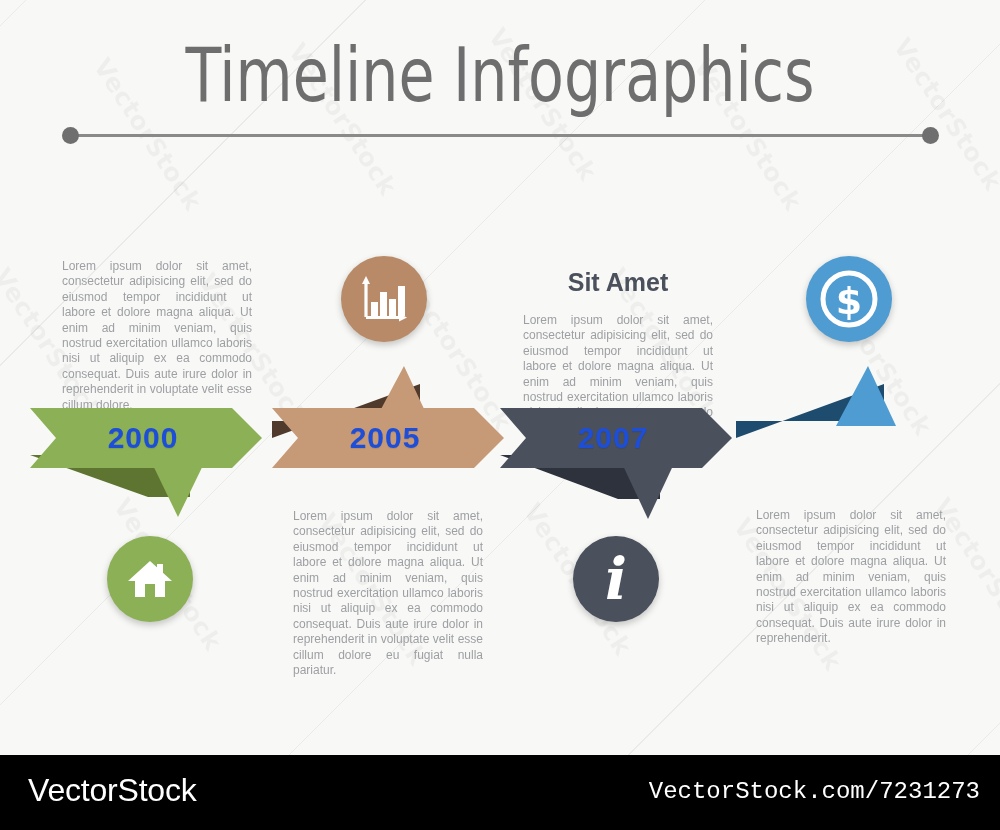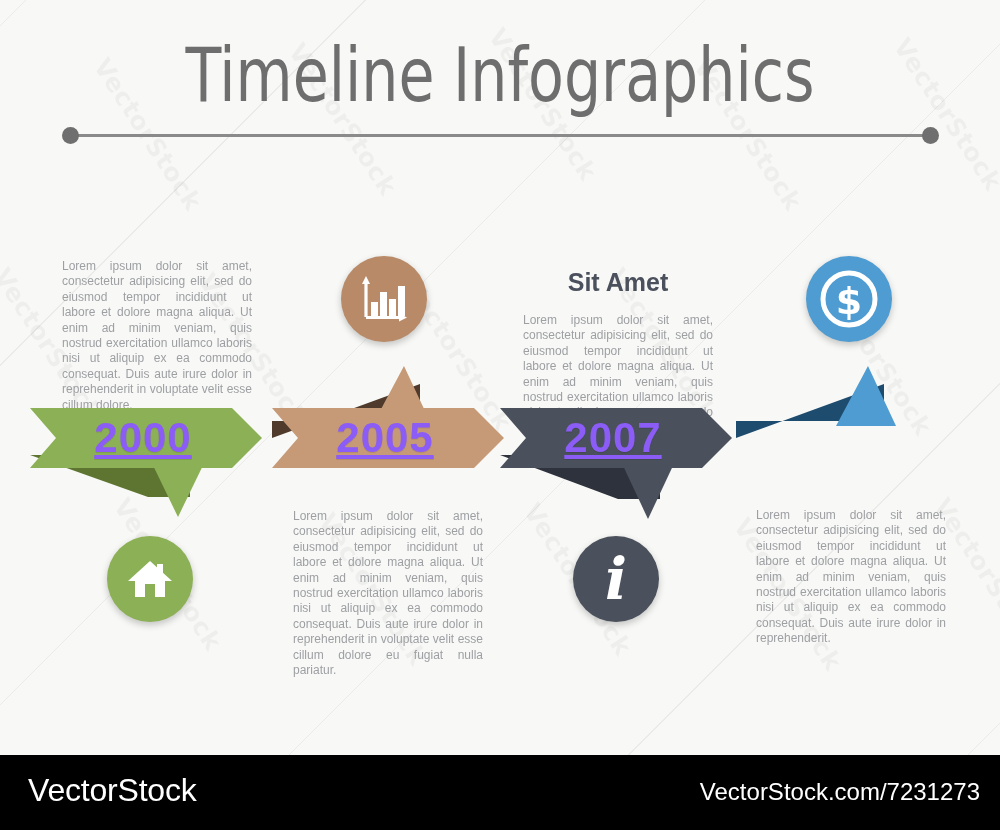--- a/index.html
+++ b/index.html
@@ -38,42 +38,42 @@
   .block p{margin:16px;font-size:12px;line-height:15.4px;color:#9d9fa3;text-align:justify;}
   .blk1{left:46px;top:243px;}
   .blk2{left:277px;top:493px;}
   .blk3{left:507px;top:268px;}
   .blk4{left:740px;top:492px;}
 
   
   .ribbon{position:absolute;height:60px;z-index:8;}
   .rb-bar{position:absolute;left:0;top:0;width:100%;height:60px;
     display:flex;align-items:center;justify-content:center;}
-  .rb-year{position:relative;color:#8b5cf6;font-size:42px;font-weight:bold;
+  .rb-year{position:relative;color:#1d4ed8;font-size:30px;font-weight:bold;
     letter-spacing:1px;z-index:3;padding-right:6px;
-    text-shadow:0 1px 1px rgba(0,0,0,0.10);text-decoration:underline;}
+    text-shadow:0 1px 1px rgba(0,0,0,0.10);}
   .rb-shape{position:absolute;inset:0;}
 
   
   .tail{position:absolute;z-index:7;}
 
   
   .circ{position:absolute;width:86px;height:86px;border-radius:50%;z-index:9;
     box-shadow:0 3px 7px rgba(0,0,0,0.22);
     display:flex;align-items:center;justify-content:center;}
   .circ svg{display:block;}
   .circ .glyph{color:#fff;font-family:"DejaVu Serif",serif;font-style:italic;
     font-size:58px;line-height:58px;font-weight:bold;}
 
   
   .footer{position:absolute;left:0;top:755px;width:1000px;height:75px;background:#000;z-index:30;}
   .footer .brand{position:absolute;left:28px;top:17px;color:#fff;font-size:32px;
     font-family:"Liberation Sans",sans-serif;letter-spacing:-0.2px;}
   .footer .url{position:absolute;right:20px;top:23px;color:#fff;font-size:24px;
-    font-family:Liberation Sans, sans-serif;letter-spacing:0px;}
+    font-family:Liberation Mono, monospace;letter-spacing:0px;}
 </style>
 </head>
 <body>
 
 <div class="stage">
 
   <div class="wm">
     <div class="wm-lines"></div>
     <div class="wm-text" style="left:60px;top:120px;">VectorStock</div>
     <div class="wm-text" style="left:255px;top:105px;">VectorStock</div>

